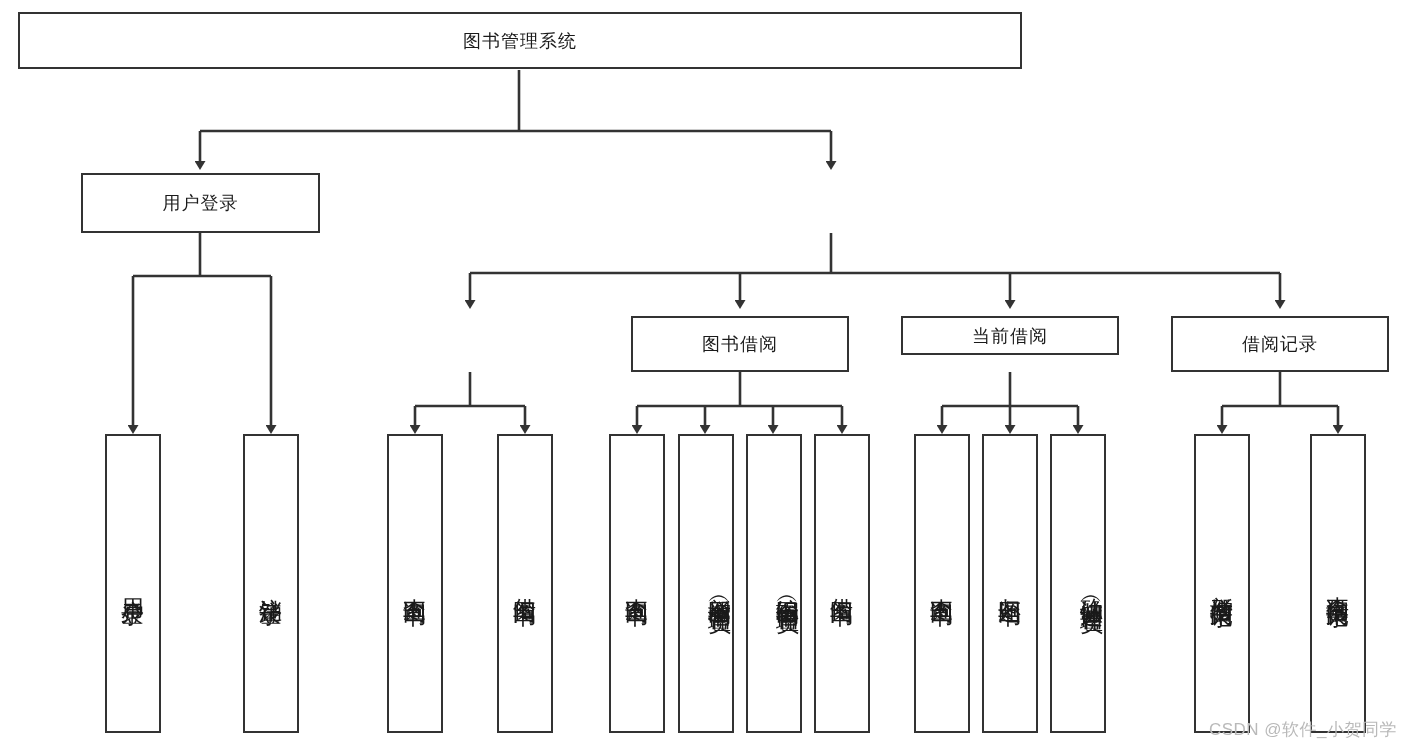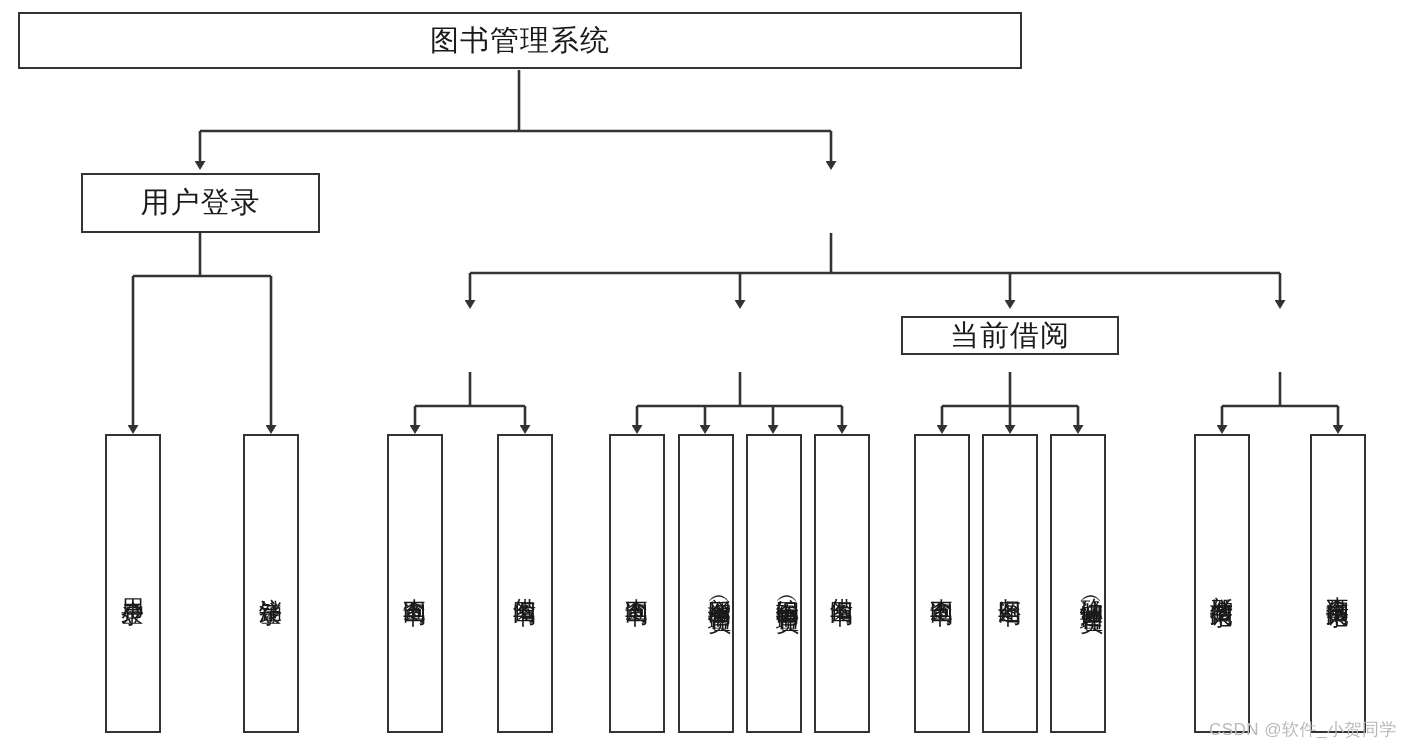--- a/index.html
+++ b/index.html
@@ -29,21 +29,21 @@
     position: absolute;
     box-sizing: border-box;
     background: #ffffff;
     border: 2px solid #333333;
     display: flex;
     align-items: center;
     justify-content: center;
     color: #1a1a1a;
   }
   .node.horiz {
-    font-size: 29px;
+    font-size: 18px;
     letter-spacing: 1px;
   }
   .node.vert {
     writing-mode: vertical-rl;
     text-orientation: upright;
     font-size: 23px;
     letter-spacing: 2px;
     align-items: flex-start;
     justify-content: center;
     padding-top: 10px;
@@ -122,22 +122,28 @@
   </svg>
 
   <div class="node horiz" style="left:18px; top:12px; width:1004px; height:57px;">
     <span>图书管理系统</span>
   </div>
 
   <div class="node horiz" style="left:81px; top:173px; width:239px; height:60px;">
     <span>用户登录</span>
   </div>
 
+  <div class="node horiz" style="left:631px; top:316px; width:218px; height:56px;">
+    <span>图书借阅</span>
+  </div>
   <div class="node horiz" style="left:901px; top:316px; width:218px; height:39px;">
     <span>当前借阅</span>
+  </div>
+  <div class="node horiz" style="left:1171px; top:316px; width:218px; height:56px;">
+    <span>借阅记录</span>
   </div>
 
   <div class="node vert midalign" style="left:105px; top:434px; width:56px; height:299px;">
     <span>用户登录</span>
   </div>
   <div class="node vert midalign" style="left:243px; top:434px; width:56px; height:299px;">
     <span>注销登录</span>
   </div>
 
   <div class="node vert midalign" style="left:387px; top:434px; width:56px; height:299px;">

